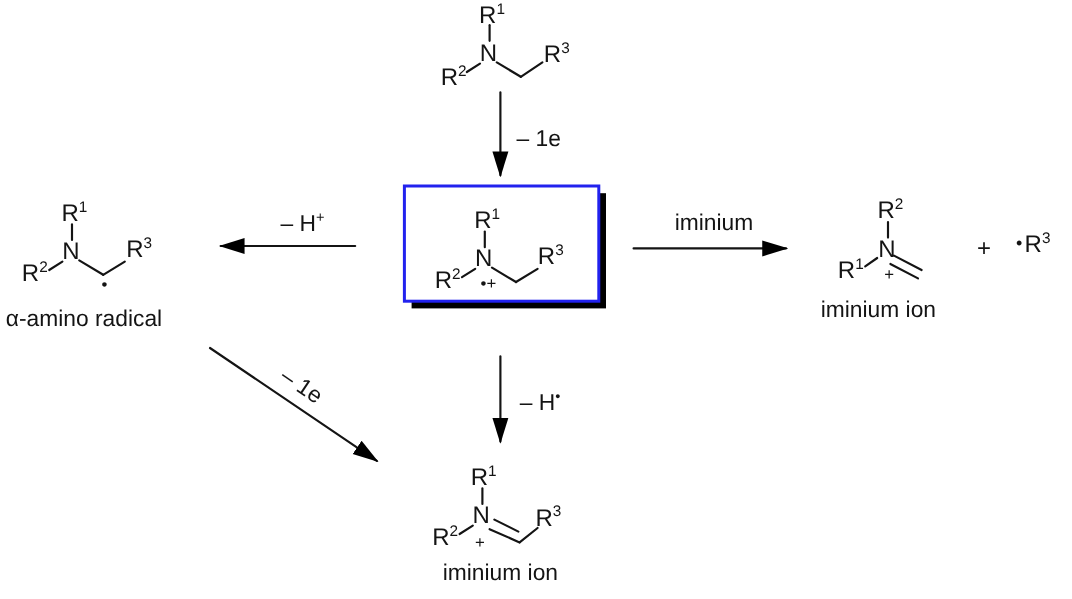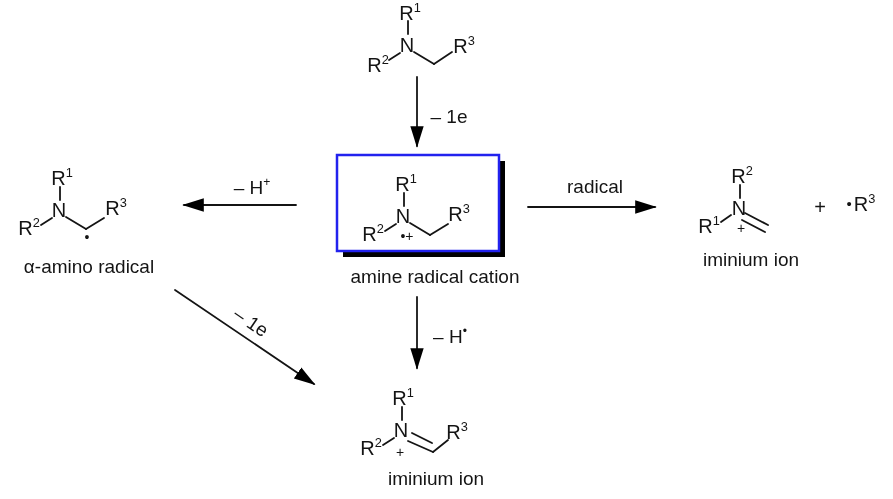--- a/index.html
+++ b/index.html
@@ -4,21 +4,21 @@
 <style>
   html,body { margin:0; padding:0; background:#ffffff; }
   .canvas {
     position:relative; width:893px; height:499px; overflow:hidden;
     font-family:"Liberation Sans", sans-serif; color:#141414; background:#ffffff;
   }
   svg.layer { position:absolute; left:0; top:0; }
   .t { position:absolute; transform:translate(-50%,-50%); white-space:nowrap; line-height:1; }
   .atom  { font-size:20px; }
   .atom sup, .arrlbl sup { font-size:64%; line-height:0; }
-  .caption { font-size:19px;margin-left:19px; }
+  .caption { font-size:19px; }
   .arrlbl  { font-size:19px; }
   .charge  { font-size:14px; }
   .dot     { font-size:15px; vertical-align:2.5px; letter-spacing:2px; }
   .rot34 { transform:translate(-50%,-50%) rotate(34deg); }
 </style>
 </head>
 <body>
 
 <div class="canvas">
 
@@ -83,32 +83,31 @@
   <span class="t atom" style="left:378px;top:65px"><span>R</span><sup>2</sup></span>
   <span class="t atom" style="left:464px;top:46px"><span>R</span><sup>3</sup></span>
 
   <span class="t arrlbl" style="left:449px;top:116px">– 1e</span>
 
   <span class="t atom" style="left:406px;top:184px"><span>R</span><sup>1</sup></span>
   <span class="t atom" style="left:403px;top:216px">N</span>
   <span class="t atom" style="left:373px;top:234px"><span>R</span><sup>2</sup></span>
   <span class="t atom" style="left:459px;top:214px"><span>R</span><sup>3</sup></span>
   <span class="t charge" style="left:407px;top:236px">•+</span>
-  <span class="t caption" style="left:416px;top:276px">amine radical cation</span>
 
   <span class="t atom" style="left:62px;top:178px"><span>R</span><sup>1</sup></span>
   <span class="t atom" style="left:59px;top:210px">N</span>
   <span class="t atom" style="left:29px;top:228px"><span>R</span><sup>2</sup></span>
   <span class="t atom" style="left:116px;top:208px"><span>R</span><sup>3</sup></span>
   <span class="t charge" style="left:87px;top:237px">•</span>
   <span class="t caption" style="left:70px;top:266px">α-amino radical</span>
 
   <span class="t arrlbl" style="left:252px;top:187px"><span>– H</span><sup>+</sup></span>
 
-  <span class="t arrlbl" style="left:595px;top:186px">radical</span>
+  <span class="t arrlbl" style="left:595px;top:186px">iminium</span>
 
   <span class="t atom" style="left:742px;top:176px"><span>R</span><sup>2</sup></span>
   <span class="t atom" style="left:739px;top:208px">N</span>
   <span class="t atom" style="left:709px;top:226px"><span>R</span><sup>1</sup></span>
   <span class="t charge" style="left:741px;top:228px">+</span>
   <span class="t caption" style="left:732px;top:259px">iminium ion</span>
 
   <span class="t atom" style="left:820px;top:207px">+</span>
   <span class="t atom" style="left:861px;top:204px"><span class="dot">•</span><span>R</span><sup>3</sup></span>
 

